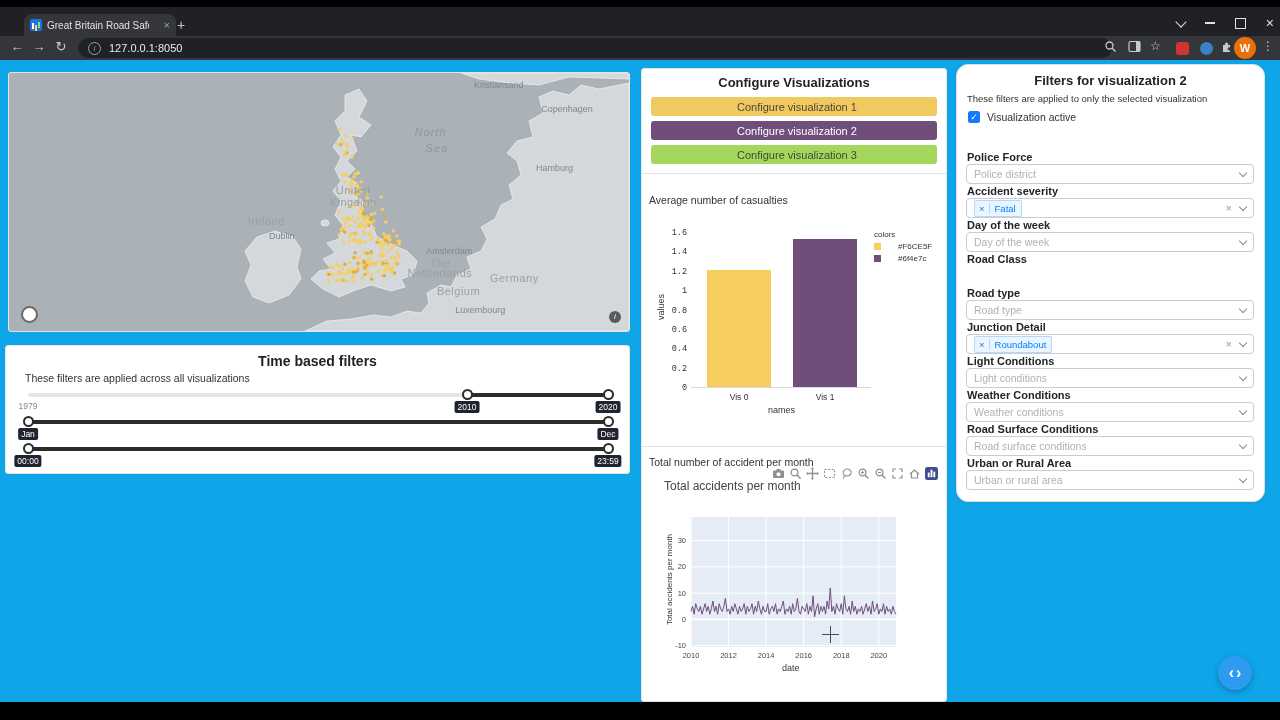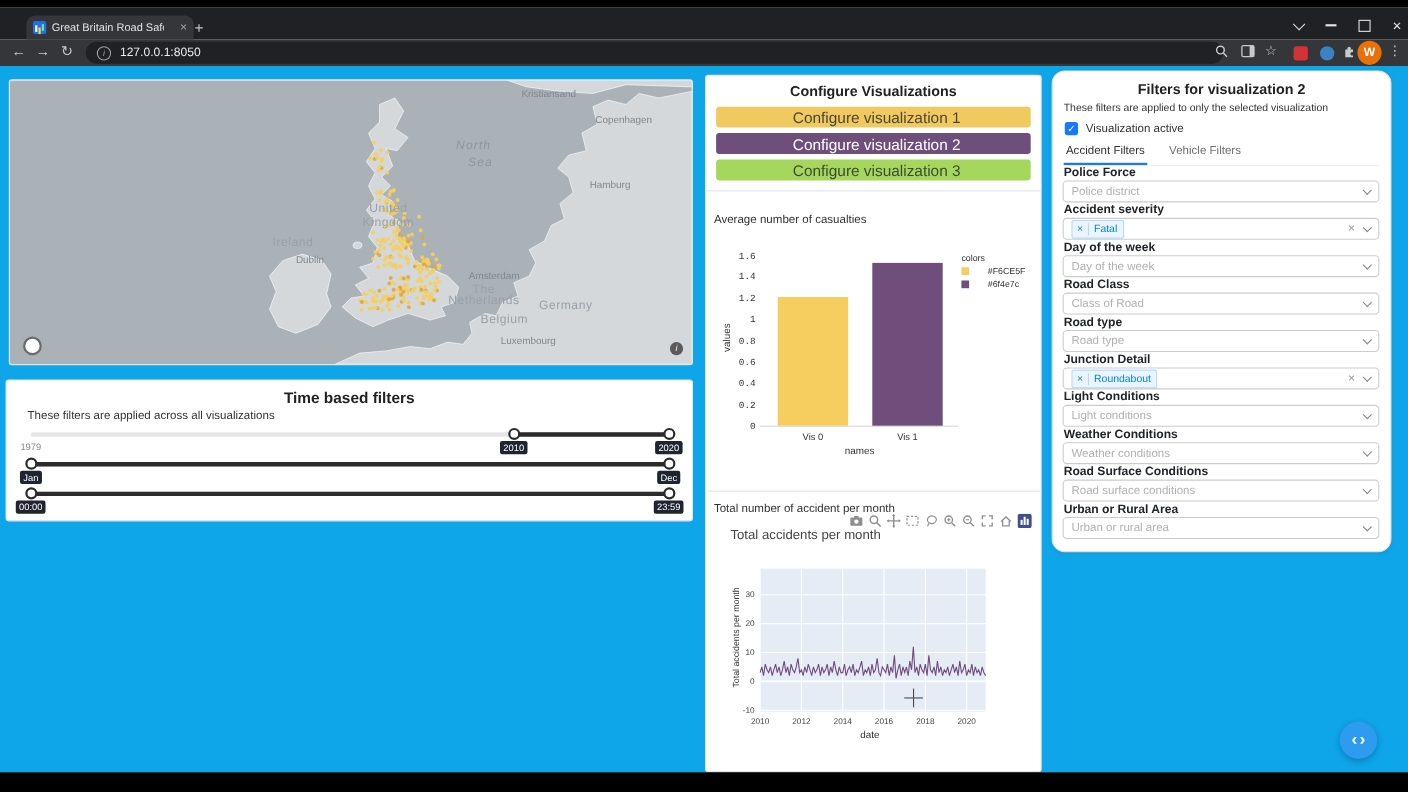--- a/index.html
+++ b/index.html
@@ -58,21 +58,21 @@
   .track{position:absolute;top:0;height:4px;background:#2b2b2b;border-radius:2px;}
   .handle{position:absolute;top:-4px;width:11px;height:11px;margin-left:-5.5px;border-radius:50%;
           background:#fff;border:2.5px solid #2b2b2b;box-sizing:border-box;cursor:pointer;}
   .badge{position:absolute;top:8px;transform:translateX(-50%);background:#1f2430;color:#fff;
          font-size:8.5px;padding:1px 3px;border-radius:2px;white-space:nowrap;}
   .mark{position:absolute;top:8px;transform:translateX(-50%);color:#8a8a8a;font-size:8.5px;}
   
   .mid-card{left:641px;top:8px;width:304px;height:632px;border-radius:3px;}
   .cfg-title{position:absolute;top:6px;left:0;width:100%;text-align:center;font-weight:bold;font-size:13px;color:#222;}
   .cfg-btn{position:absolute;left:9px;width:286px;height:19px;border:none;border-radius:3px;
-           font-size:14px;font-family:inherit;cursor:pointer;padding-left:12px;}
+           font-size:11px;font-family:inherit;cursor:pointer;padding-left:12px;}
   .sec{position:absolute;left:0;width:304px;border-top:1px solid #e3e3e3;}
   .sec-label{position:absolute;left:7px;font-size:10.5px;color:#333;}
   .bar-plot{position:absolute;left:49px;top:58px;width:180px;height:155px;border-bottom:1px solid #d9d9d9;}
   .bar{position:absolute;bottom:0;}
   .btick{position:absolute;left:10px;width:35px;text-align:right;font-size:8.5px;color:#333;font-family:Liberation Mono, monospace;}
   .bcat{position:absolute;transform:translateX(-50%);font-size:8.5px;color:#333;top:218px;}
   .axlab{position:absolute;font-size:9px;color:#333;}
   .rot{transform:rotate(-90deg);transform-origin:center;}
   .legend{position:absolute;left:232px;top:56px;font-size:8px;color:#333;}
   .leg-row{display:flex;align-items:center;gap:17px;margin-top:3px;}
@@ -607,24 +607,20 @@
       </div>
     </div>
 
     <div class="card filters-card" id="filterscard">
       <div class="f-title">Filters for visualization 2</div>
       <div class="f-sub">These filters are applied to only the selected visualization</div>
       <div class="active-row">
         <span class="checkbox">✓</span>
         <span class="active-lab">Visualization active</span>
       </div>
-      <div class="ftabs">
-        <span class="ftab active">Accident Filters</span>
-        <span class="ftab">Vehicle Filters</span>
-      </div>
 
     <div class="flabel" style="top: 86px;">Police Force</div>
         <div class="fselect" style="top: 99px;">
           <span class="fph">Police district</span>
           <span class="chev sp-auto"></span>
         </div>
         <div class="flabel" style="top: 120px;">Accident severity</div>
         <div class="fselect" style="top: 133px;">
           <span class="ftag">
             <span class="ftag-x">×</span>
@@ -632,24 +628,20 @@
           </span>
           <span class="fclear">×</span>
           <span class="chev"></span>
         </div>
         <div class="flabel" style="top: 154px;">Day of the week</div>
         <div class="fselect" style="top: 167px;">
           <span class="fph">Day of the week</span>
           <span class="chev sp-auto"></span>
         </div>
         <div class="flabel" style="top: 188px;">Road Class</div>
-        <div class="fselect" style="top: 201px;">
-          <span class="fph">Class of Road</span>
-          <span class="chev sp-auto"></span>
-        </div>
         <div class="flabel" style="top: 222px;">Road type</div>
         <div class="fselect" style="top: 235px;">
           <span class="fph">Road type</span>
           <span class="chev sp-auto"></span>
         </div>
         <div class="flabel" style="top: 256px;">Junction Detail</div>
         <div class="fselect" style="top: 269px;">
           <span class="ftag">
             <span class="ftag-x">×</span>
             <span class="ftag-t">Roundabout</span>

